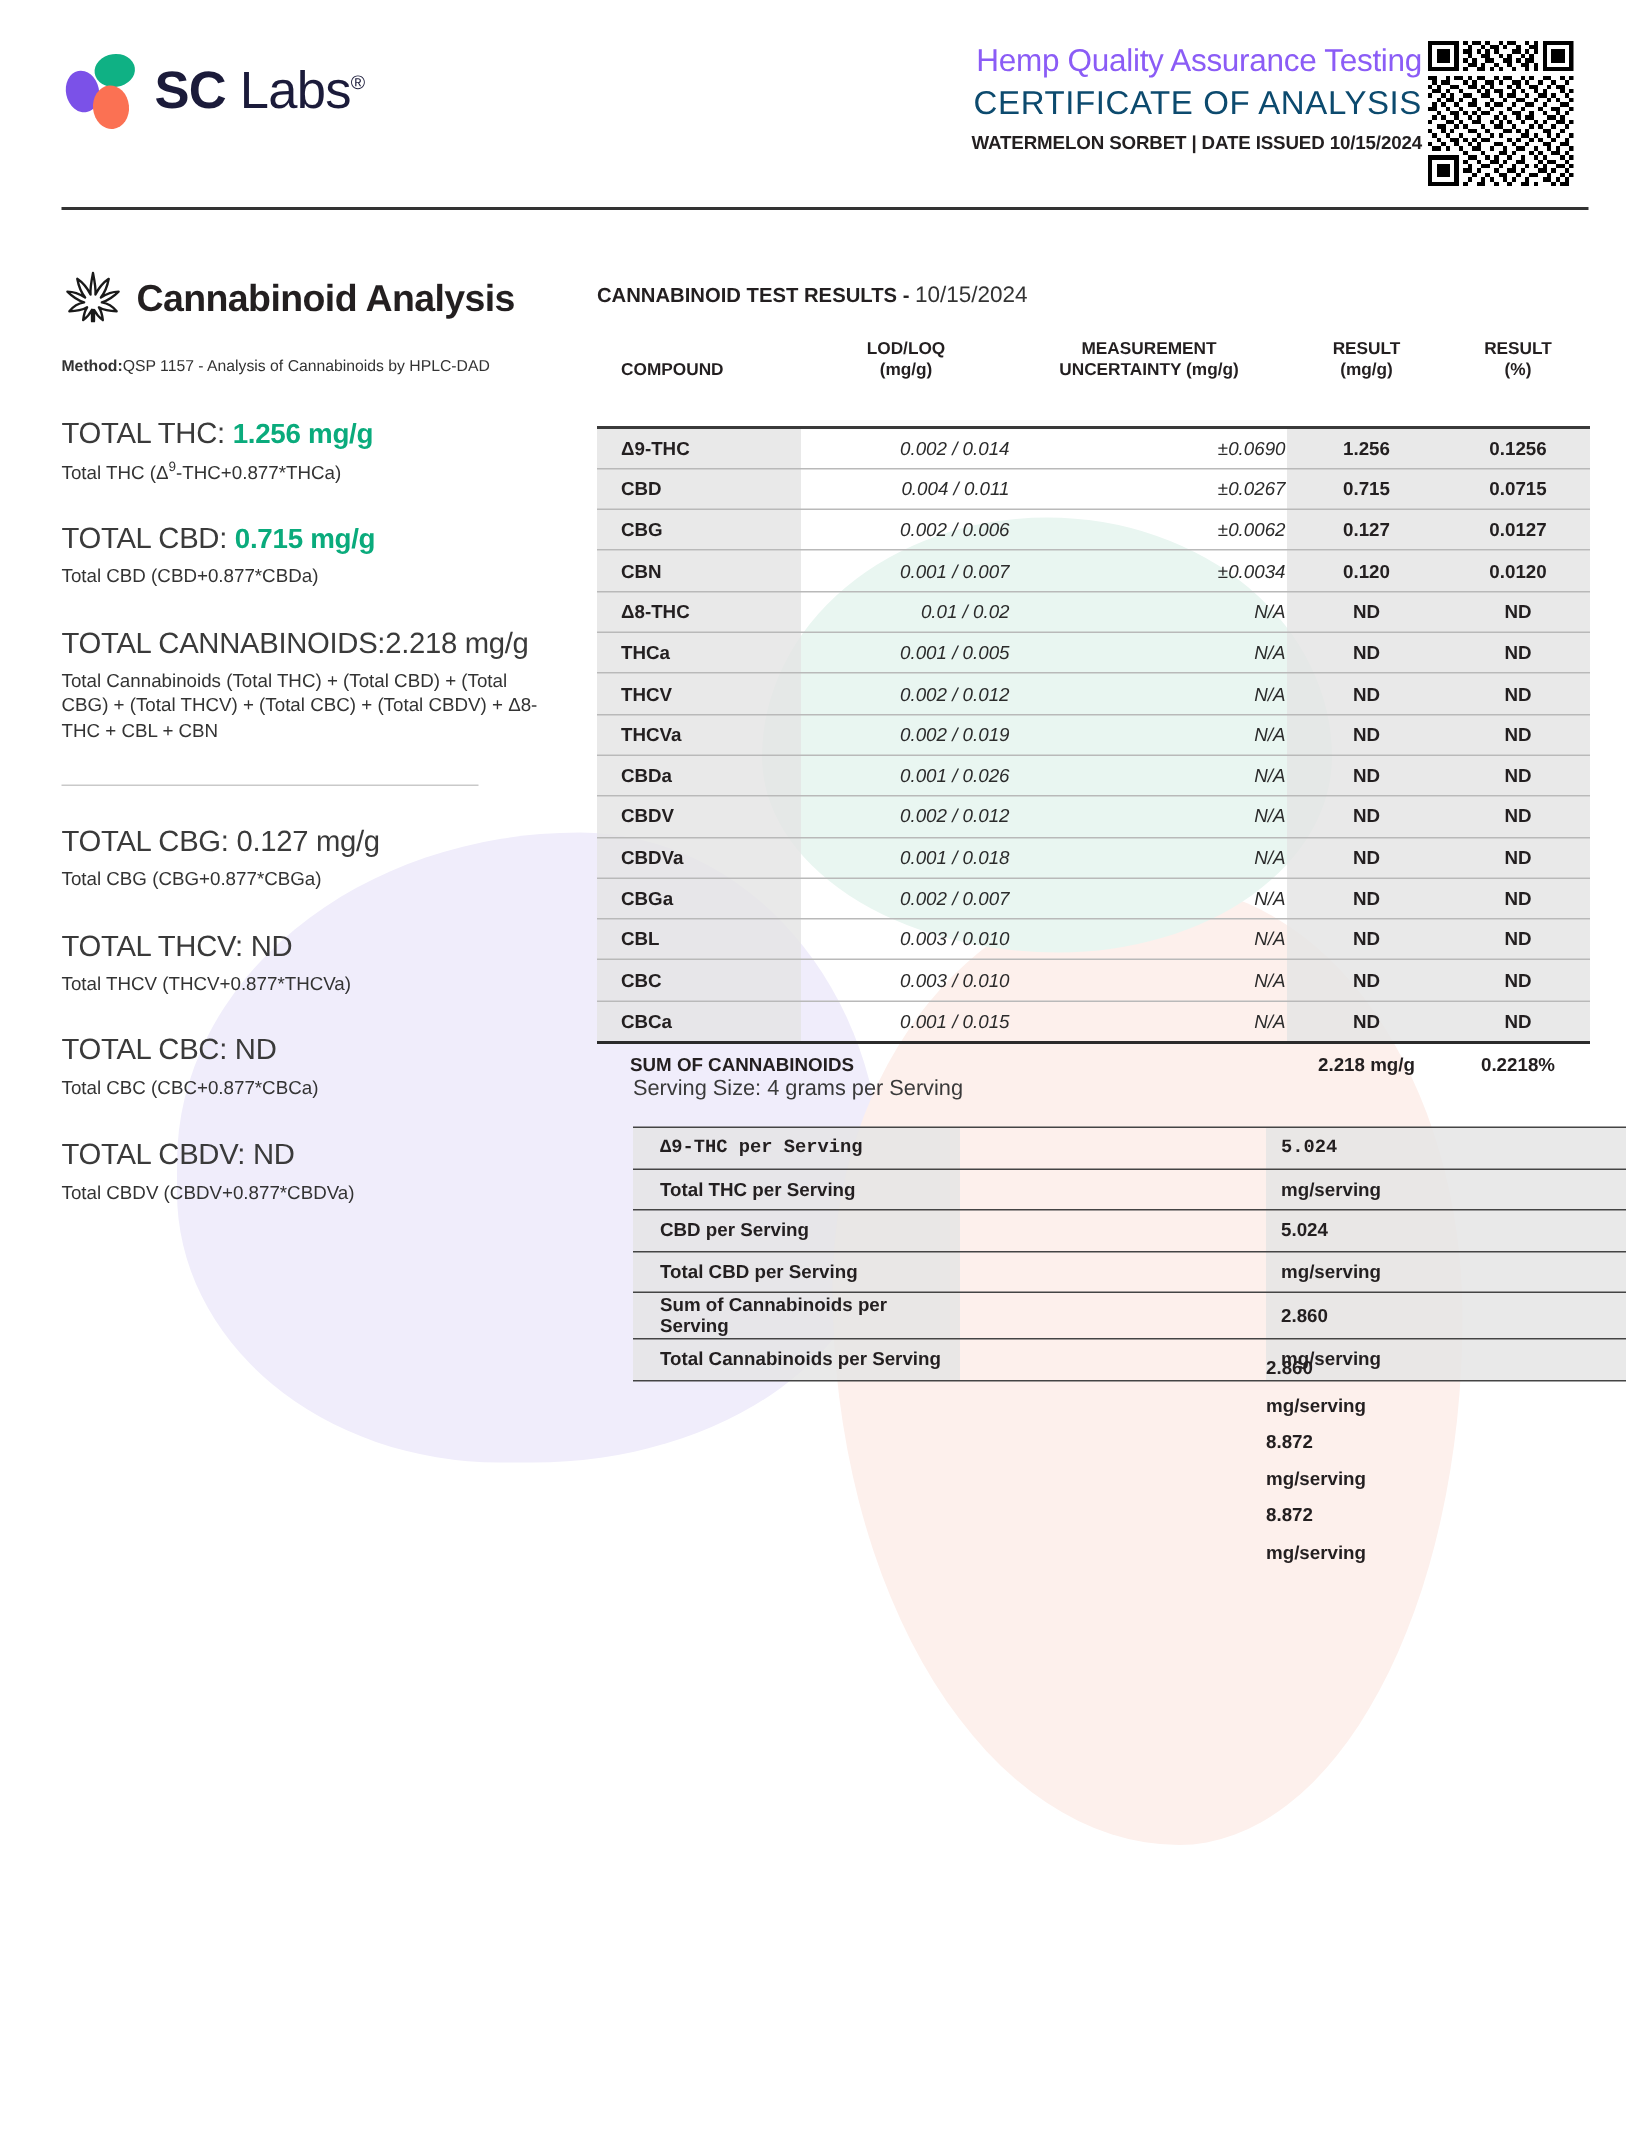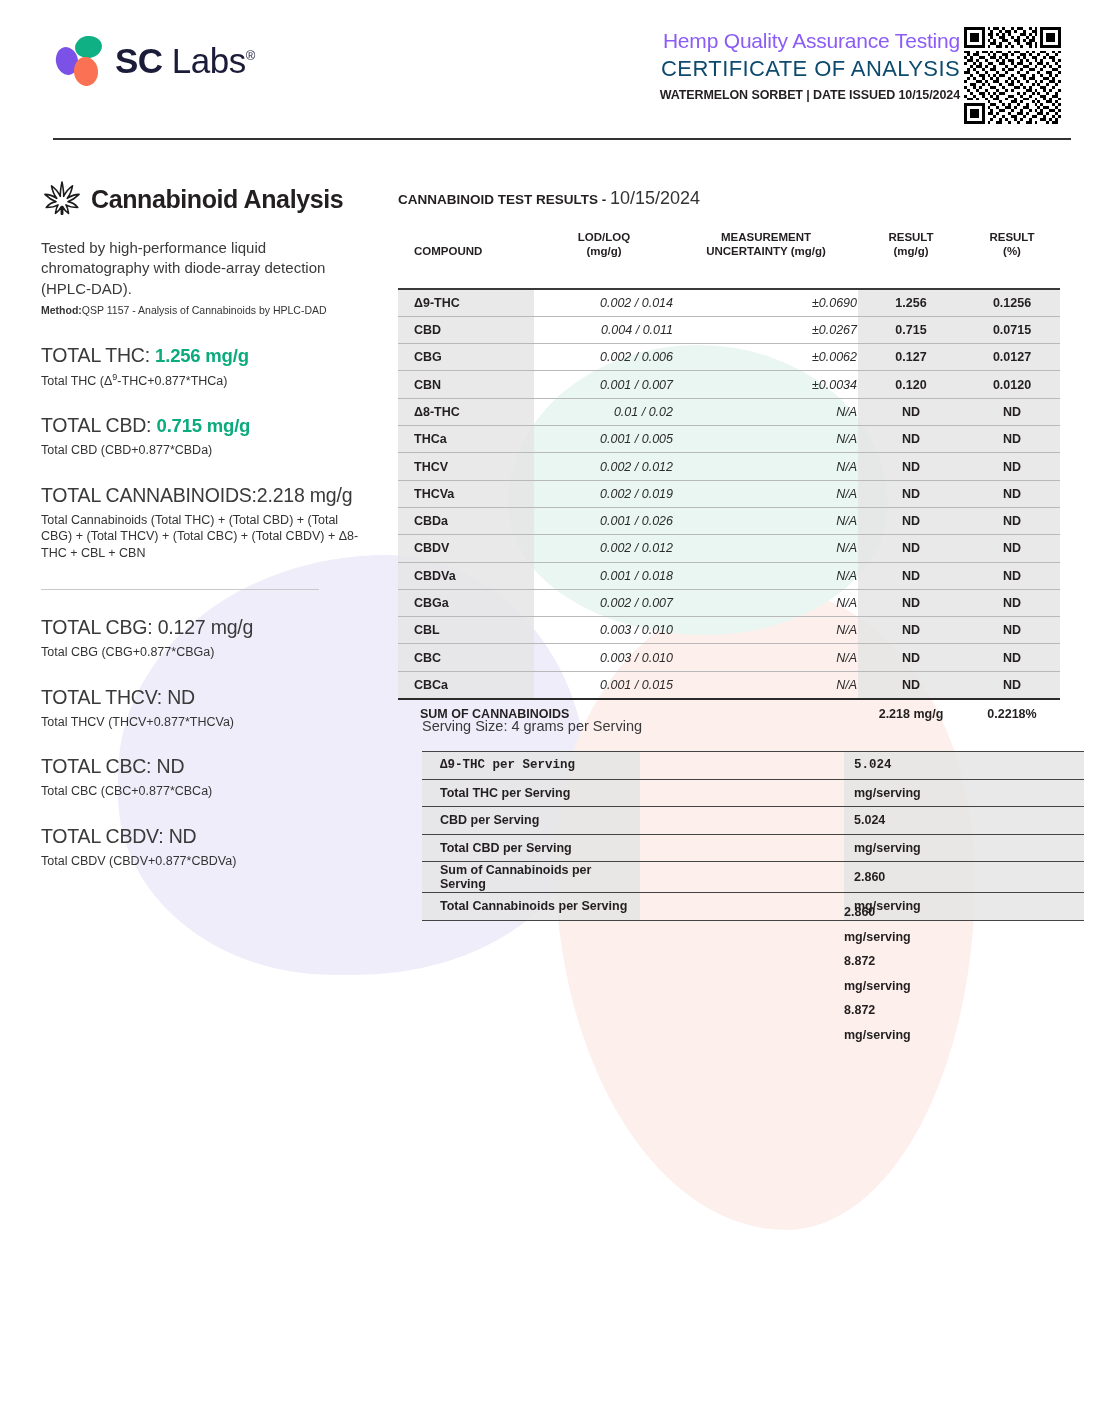--- a/index.html
+++ b/index.html
@@ -35,21 +35,21 @@
     width: 380px; height: 290px;
     background: #e9f6f1;
     border-radius: 50% 50% 48% 52% / 55% 55% 45% 45%;
   }
 
   .page { position: relative; z-index: 2; }
 
   
   .header {
     position: absolute;
-    left: 12px; top: 0;
+    left: 0; top: 0;
     width: 1084px; height: 140px;
   }
   .logo-wrap {
     position: absolute;
     left: 44px; top: 36px;
     display: flex;
     align-items: center;
   }
   .logo-mark {
     position: relative;
@@ -204,21 +204,21 @@
     width: 662px;
   }
   .results-heading {
     font-size: 13.5px;
     font-weight: 700;
     color: #231f20;
     margin-bottom: 22px;
   }
   .results-heading .date {
     font-weight: 400;
-    font-size: 18px;
+    font-size: 15px;
     color: #333;
   }
 
   table.cann {
     width: 662px;
     border-collapse: collapse;
     table-layout: fixed;
     position: relative;
   }
   table.cann th {
@@ -662,21 +662,20 @@
 
   <div class="left-col">
 
     <div class="section-head">
       <svg class="leaf-icon" viewBox="0 0 64 64">
         <path d="M32 6 C30 16 29 22 29.5 28 C26 21 22 16 16 12 C17.5 20 20 26 24 31 C18 27 12 25 6 25 C11 30 17 34 23 36 C17 37 12 40 8 45 C15 45 21 44 26 41 C23.5 45 22.5 49 22 54 C26 51 29 47.5 31 43.5 L31 55 L33 55 L33 43.5 C35 47.5 38 51 42 54 C41.5 49 40.5 45 38 41 C43 44 49 45 56 45 C52 40 47 37 41 36 C47 34 53 30 58 25 C52 25 46 27 40 31 C44 26 46.5 20 48 12 C42 16 38 21 34.5 28 C35 22 34 16 32 6 Z" fill="#ffffff" stroke="#1a1a1a" stroke-width="2.4" stroke-linejoin="round"></path>
       </svg>
       <div class="section-title">Cannabinoid Analysis</div>
     </div>
 
-    <div class="method-desc">Tested by high-performance liquid chromatography with diode-array detection (HPLC-DAD).</div>
     <div class="method-line"><b>Method:</b><span>QSP 1157 - Analysis of Cannabinoids by HPLC-DAD</span></div>
 
     <div class="total-block">
       <div class="total-head">
         <span>TOTAL THC:</span>
         <span class="val-green">1.256 mg/g</span>
       </div>
       <div class="total-note">Total THC (Δ<sup>9</sup>-THC+0.877*THCa)</div>
     </div>
 

